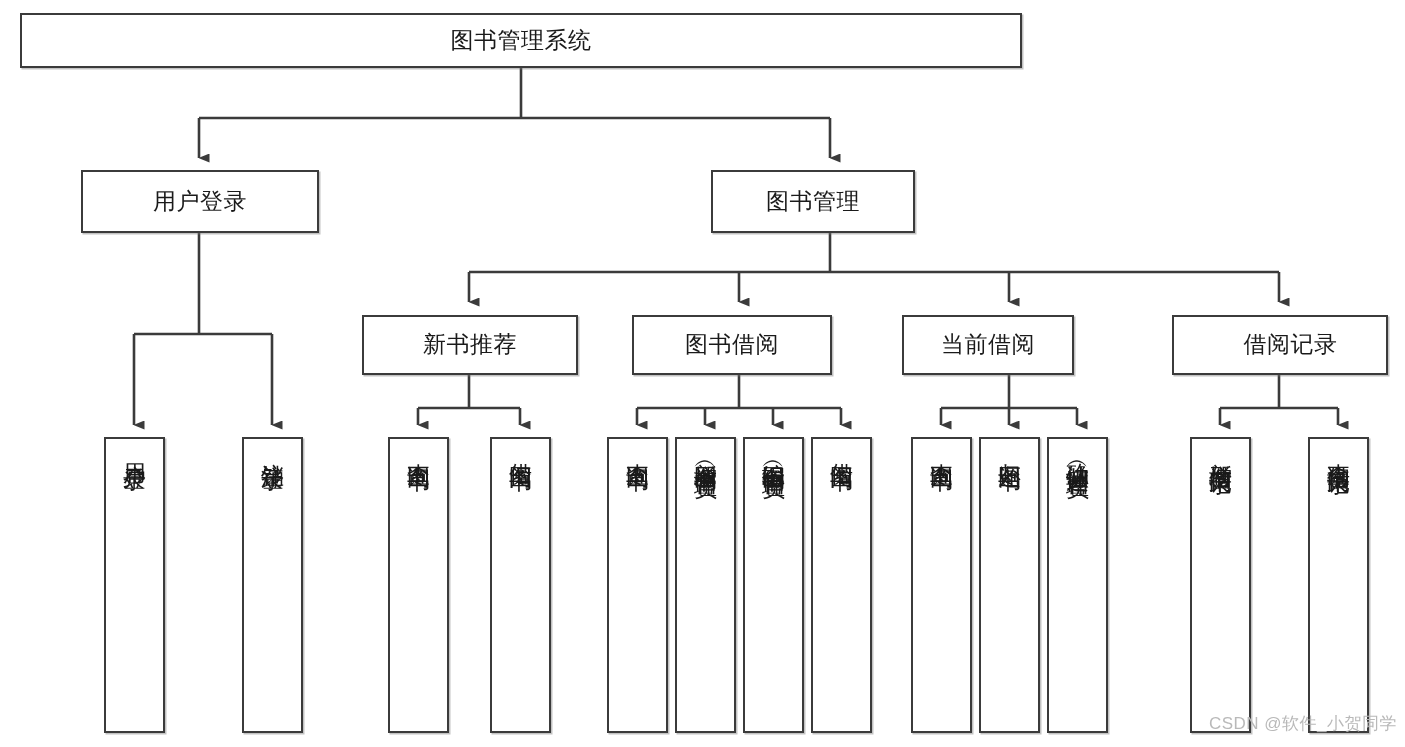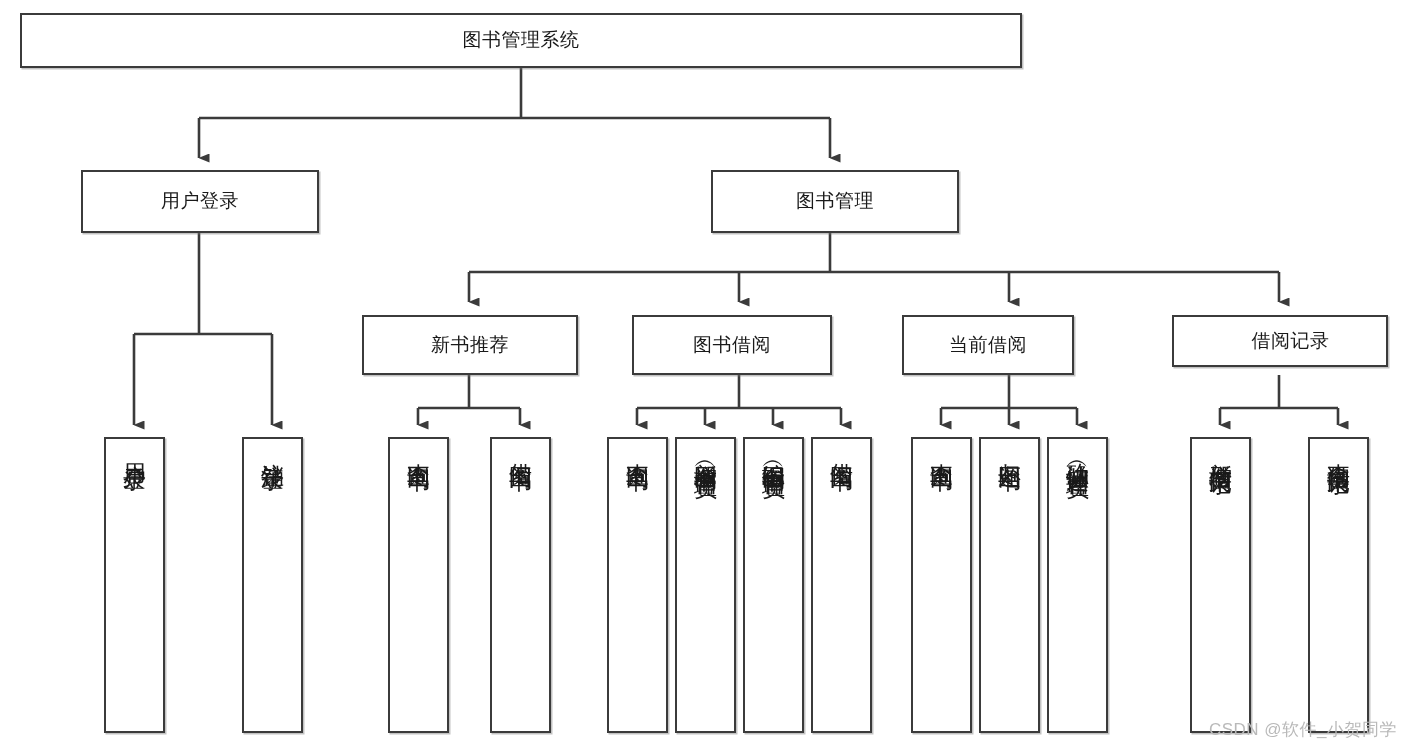--- a/index.html
+++ b/index.html
@@ -33,38 +33,38 @@
     color: #1a1a1a;
     box-shadow: 1.5px 1.5px 0 rgba(120,120,120,0.45);
   }
   .node-label {
     display: block;
     text-align: center;
     line-height: 1.18;
     letter-spacing: 0.5px;
   }
   .node.horiz .node-label {
-    font-size: 19px;
+    font-size: 23px;
   }
   .node.vert {
     align-items: flex-start;
     padding-top: 6px;
   }
   .node.vert .node-label {
     writing-mode: vertical-rl;
     text-orientation: upright;
     font-size: 23px;
     letter-spacing: 2px;
     line-height: 1;
     white-space: nowrap;
   }
   #watermark {
     position: absolute;
     right: 8px;
-    bottom: 6px;
+    bottom: 12px;
     font-size: 17px;
     color: #b9b9b9;
     letter-spacing: 0.5px;
     white-space: nowrap;
     pointer-events: none;
   }
 </style>
 </head>
 <body>
 
@@ -120,34 +120,34 @@
     </g>
   </svg>
 
   <div class="node horiz" style="left:20px; top:13px; width:1002px; height:55px;">
     <span class="node-label">图书管理系统</span>
   </div>
 
   <div class="node horiz" style="left:81px; top:170px; width:238px; height:63px;">
     <span class="node-label">用户登录</span>
   </div>
-  <div class="node horiz" style="left:711px; top:170px; width:248px; height:63px;">
+  <div class="node horiz" style="left:711px; top:170px; width:204px; height:63px;">
     <span class="node-label">图书管理</span>
   </div>
 
   <div class="node horiz" style="left:362px; top:315px; width:216px; height:60px;">
     <span class="node-label">新书推荐</span>
   </div>
   <div class="node horiz" style="left:632px; top:315px; width:200px; height:60px;">
     <span class="node-label">图书借阅</span>
   </div>
   <div class="node horiz" style="left:902px; top:315px; width:172px; height:60px;">
     <span class="node-label">当前借阅</span>
   </div>
-  <div class="node horiz" style="left:1172px; top:315px; width:216px; height:52px;padding-left:21px;">
+  <div class="node horiz" style="left:1172px; top:315px; width:216px; height:60px;padding-left:21px;">
     <span class="node-label">借阅记录</span>
   </div>
 
   <div class="node vert" style="left:104px; top:437px; width:61px; height:296px;">
     <span class="node-label">用户登录</span>
   </div>
   <div class="node vert" style="left:242px; top:437px; width:61px; height:296px;">
     <span class="node-label">注销登录</span>
   </div>
 

